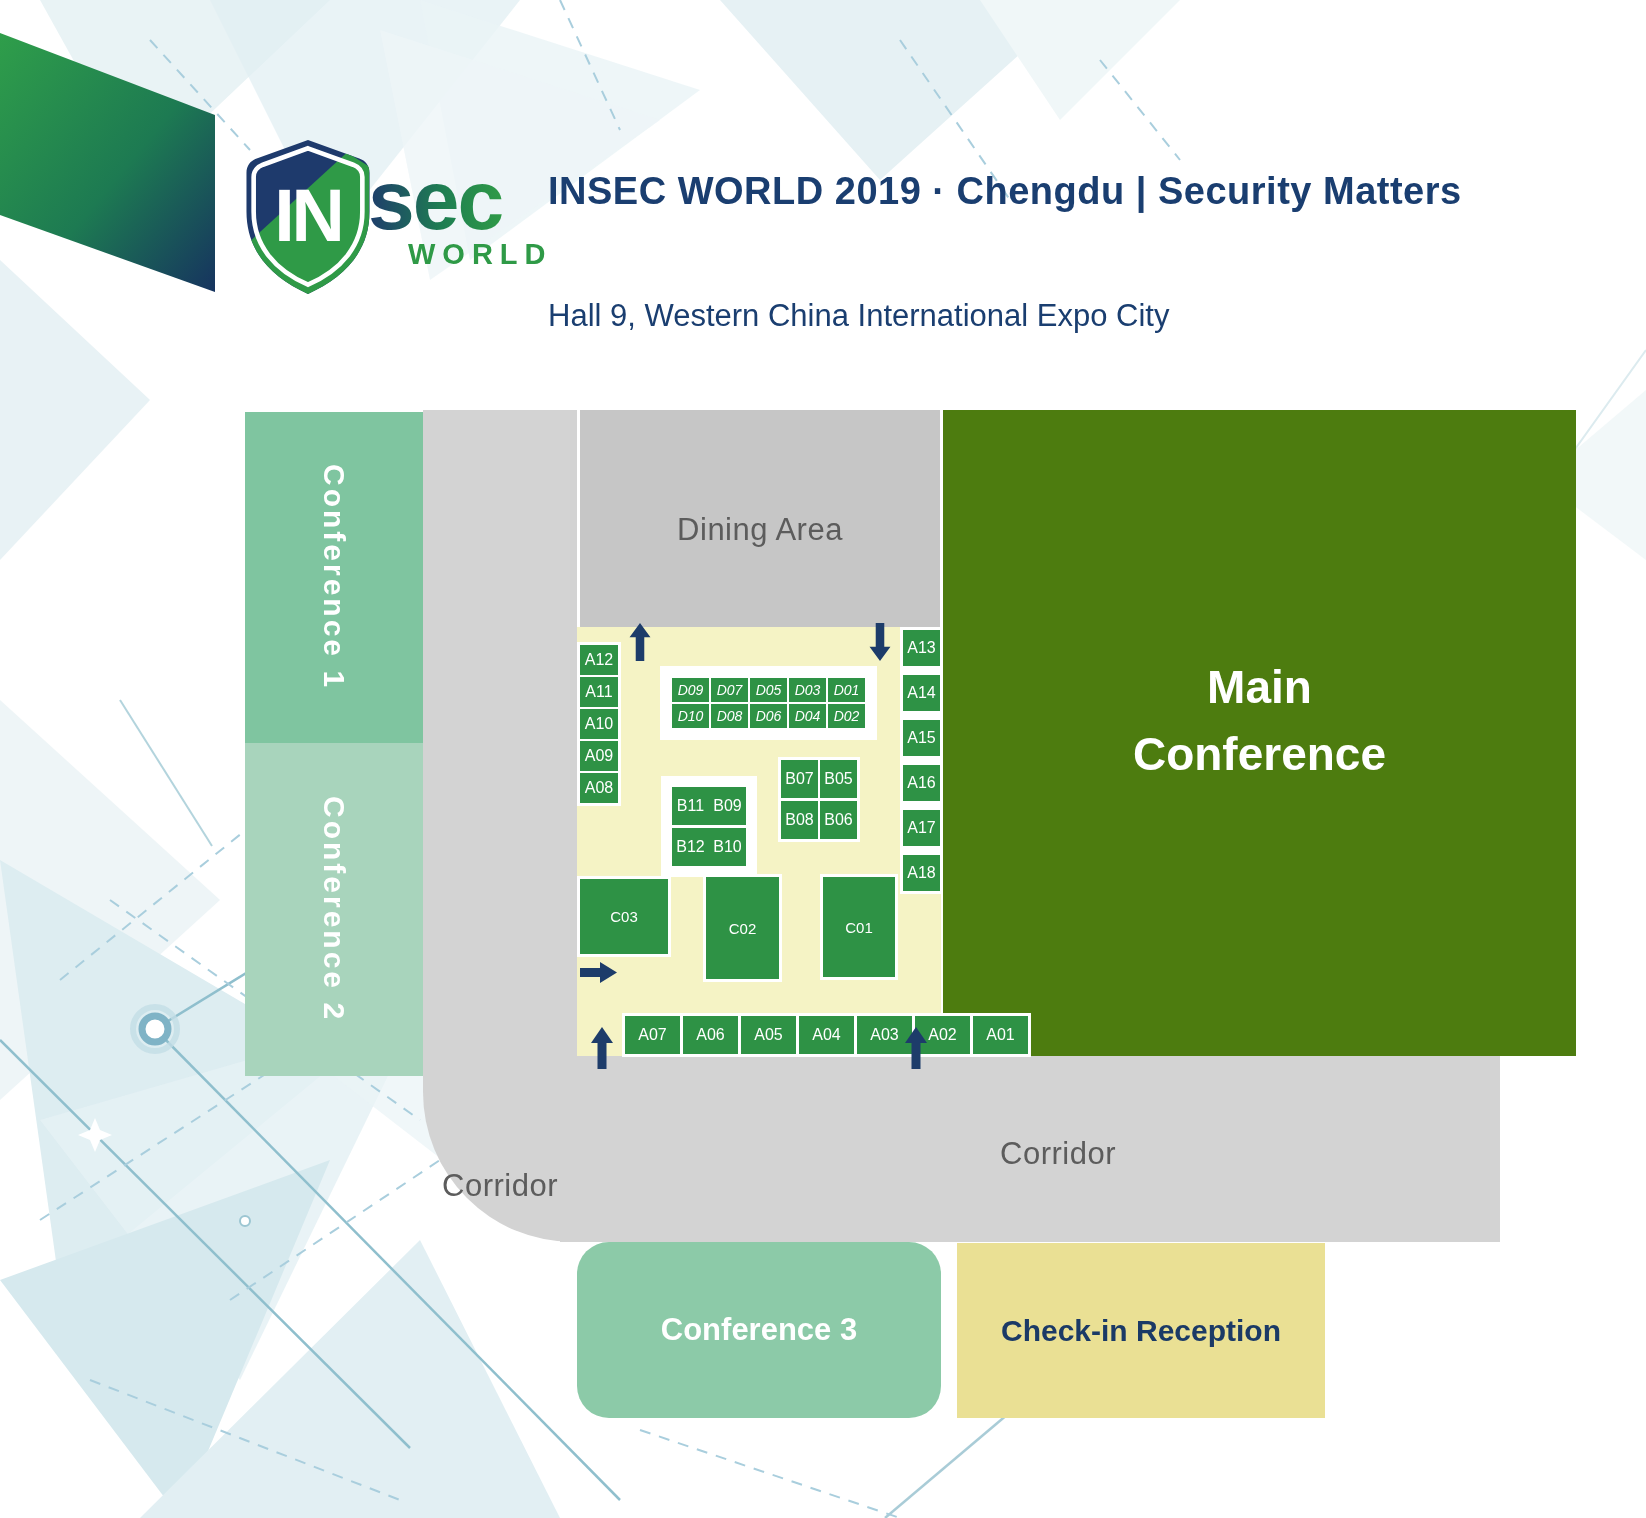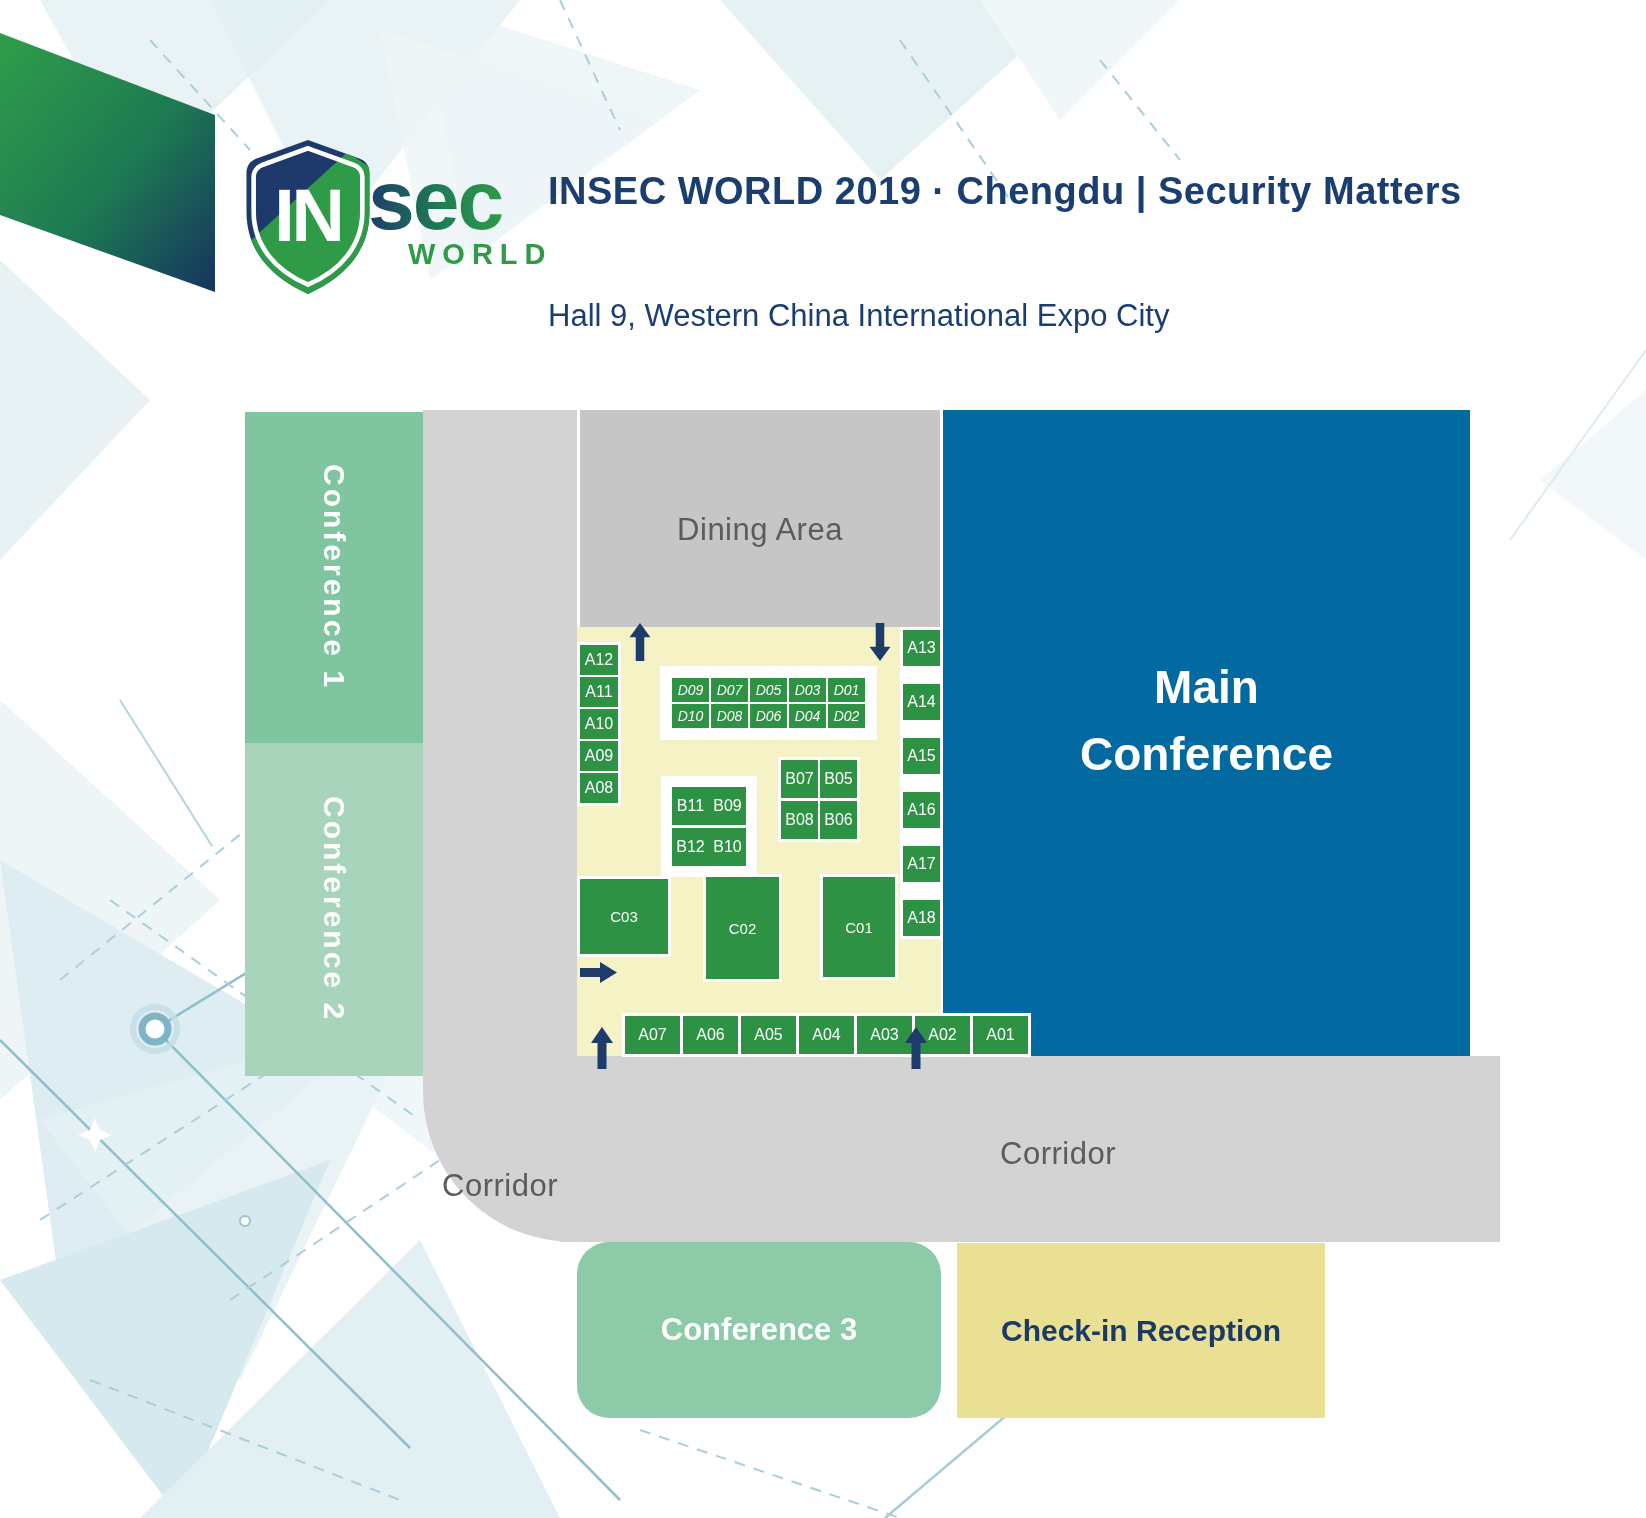--- a/index.html
+++ b/index.html
@@ -23,41 +23,41 @@
   
   .area{position:absolute;z-index:1;display:flex;align-items:center;justify-content:center;}
   .conf1{left:245px;top:412px;width:178px;height:331px;background:#7fc5a0;}
   .conf2{left:245px;top:743px;width:178px;height:333px;background:#a8d4bc;}
   .vlabel{writing-mode:vertical-rl;color:#ffffff;font-size:30px;font-weight:600;letter-spacing:3px;}
   .corridor-v{left:423px;top:410px;width:154px;height:832px;background:#d3d3d3;
               border-bottom-left-radius:150px;}
   .corridor-h{left:560px;top:1056px;width:940px;height:186px;background:#d3d3d3;}
   .dining{left:580px;top:410px;width:360px;height:217px;background:#c6c6c6;}
   .hall{left:577px;top:627px;width:364px;height:429px;background:#f5f3c5;}
-  .mainconf{left:943px;top:410px;width:527px;height:646px;background:#0369a1;
+  .mainconf{left:943px;top:410px;width:633px;height:646px;background:#4d7c0f;
             flex-direction:column;color:#ffffff;font-size:46px;font-weight:700;
             line-height:1.45;padding-bottom:0;}
   .mainconf .ln{transform:translateY(-12px);}
   .conf3{left:577px;top:1242px;width:364px;height:176px;background:#8ccaa8;
          color:#ffffff;font-size:31px;font-weight:700;border-radius:32px;}
   .checkin{left:941px;top:1243px;width:368px;height:175px;background:#eae094;
            color:#1b3a66;font-size:30px;font-weight:700;margin-left:16px;}
   .gray-label{position:absolute;color:#5c5c5c;font-size:31px;font-weight:400;
               letter-spacing:.5px;white-space:nowrap;}
   .corridor-v .gray-label{left:0;top:758px;width:100%;text-align:center;}
   .corridor-h .gray-label{left:418px;top:80px;width:160px;text-align:center;}
   .dining .gray-label{left:0;top:102px;width:100%;text-align:center;}
 
   
   .bgroup{position:absolute;background:#ffffff;z-index:2;}
   .booth{background:#2e9245;color:#ffffff;display:flex;align-items:center;justify-content:center;
          font-size:16px;font-weight:400;}
   #col-left{left:577px;top:642px;display:flex;flex-direction:column;gap:2px;padding:3px;}
   #col-left .booth{width:38px;height:30px;}
-  #col-right{left:900px;top:627px;display:flex;flex-direction:column;gap:18px;padding:3px;}
+  #col-right{left:900px;top:627px;display:flex;flex-direction:column;gap:9px;padding:3px;}
   #col-right .booth{width:37px;height:36px;}
   #d-grid{left:660px;top:666px;display:grid;grid-template-columns:repeat(5,37px);
           grid-auto-rows:24px;gap:2px;padding:12px;font-style:italic;}
   #d-grid .booth{font-size:14px;}
   #b-left{left:661px;top:776px;display:grid;grid-template-columns:repeat(2,37px);
           grid-auto-rows:38px;gap:3px 0;padding:11px;}
   #b-right{left:778px;top:757px;display:grid;grid-template-columns:repeat(2,37px);
            grid-auto-rows:38px;gap:3px 2px;padding:3px;}
   #bottom-row{left:622px;top:1013px;display:flex;gap:3px;padding:3px;}
   #bottom-row .booth{width:55px;height:38px;}

